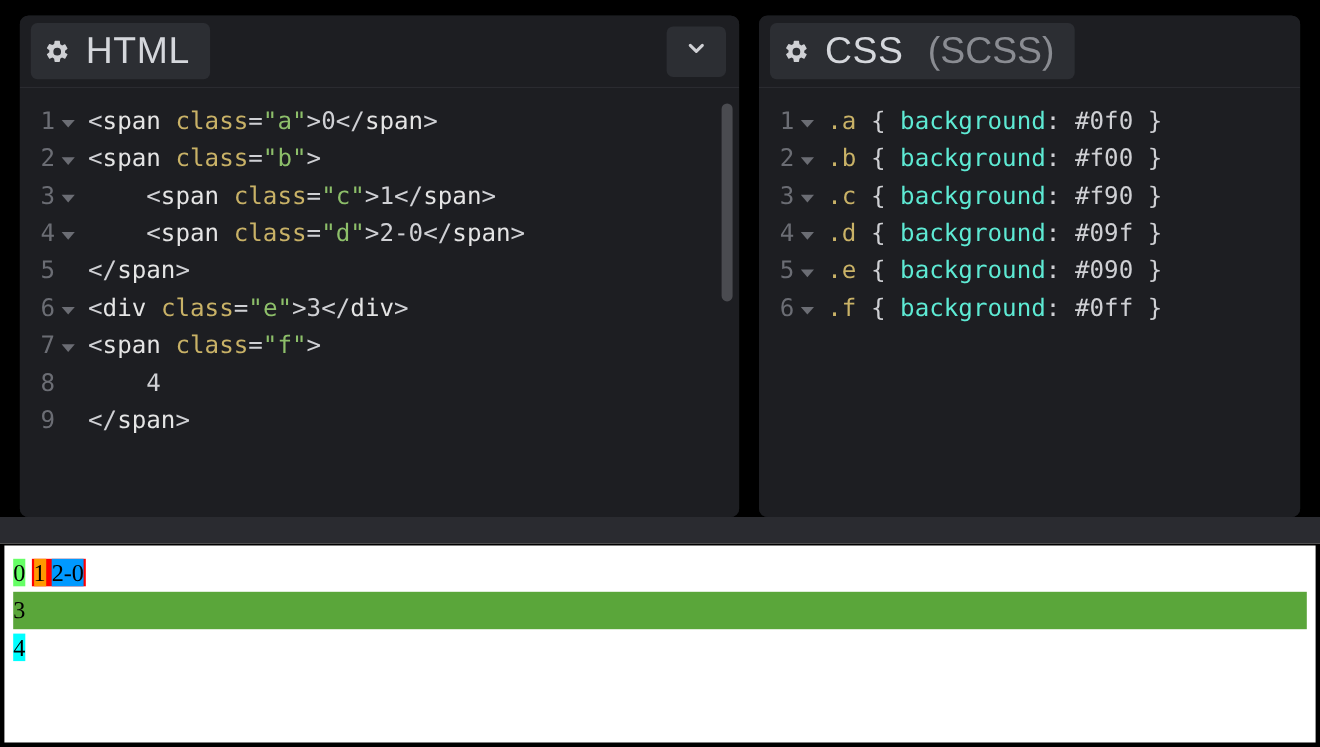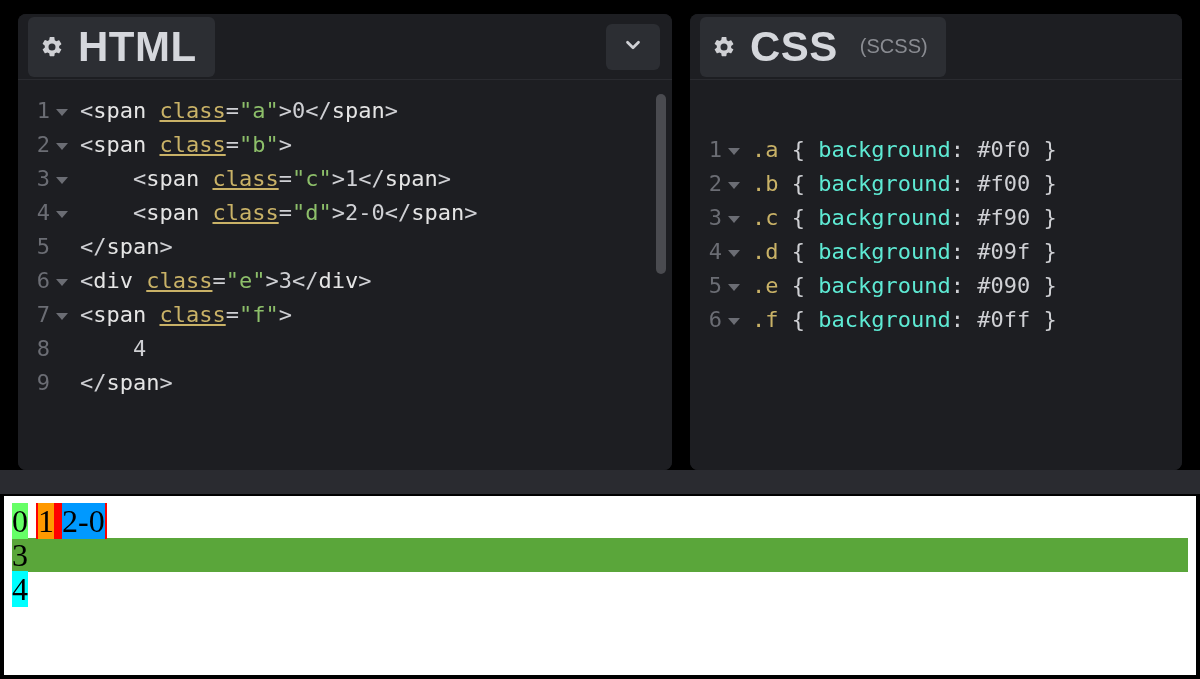--- a/index.html
+++ b/index.html
@@ -1,48 +1,48 @@
 <!DOCTYPE html>
 <html><head>
 <meta charset="utf-8">
 <style>
   * { box-sizing: border-box; margin: 0; padding: 0; }
   html, body { width: 1200px; height: 679px; background: #000; font-family: "Helvetica Neue", Arial, sans-serif; }
   .app { width: 1200px; height: 679px; display: flex; flex-direction: column; background: #000; }
   .editors-row { display: flex; height: 470px; padding: 14px 18px 0 18px; gap: 18px; }
   .editor-panel { background: #1d1e22; border-radius: 8px; display: flex; flex-direction: column; overflow: hidden; }
   .left-panel { flex: 0 0 654px; }
-  .right-panel { flex: 1 1 auto; gap: 39px; }
+  .right-panel { flex: 1 1 auto; }
   .panel-header { display:flex; align-items:center; height:66px; background:#1d1e22; border-bottom:1px solid #2a2b30; }
   .title-chip { display:flex; align-items:center; background:#2c2e33; border-radius:6px; margin:10px 0 10px 10px; padding:6px 18px 6px 12px; gap:14px;}
   .gear { width:24px; height:24px; color:#cfd0d4; }
   .gear svg { width:24px; height:24px; display:block; }
-  .panel-title { font-size:42px; font-weight:700; color:#d5d7dc; letter-spacing:0.5px;}
-  .panel-sub { font-size:20px; color:#8a8c92; margin-left:8px; }
+  .panel-title { font-size:34px; font-weight:400; color:#d5d7dc; letter-spacing:0.5px;}
+  .panel-sub { font-size:34px; color:#8a8c92; margin-left:8px; }
   .header-spacer { flex:1; }
   .chev-btn { width:54px; height:46px; background:#2c2e33; border-radius:6px; margin-right:12px; display:flex; align-items:center; justify-content:center; color:#cfd0d4;}
   .chev-btn svg { width:22px; height:22px; }
   .code-area { position:relative; flex:1; display:flex; overflow:hidden; background:#1d1e22;}
   .gutter { width:58px; padding:14px 8px 0 0; text-align:right; color:#6b6d74; font-family: Menlo, Consolas, monospace; font-size:22px; line-height:34px; user-select:none;}
   .gutter .ln { display:flex; justify-content:flex-end; align-items:center; height:34px; gap:2px;}
   .gutter .fold { width:0; height:0; border-left:6px solid transparent; border-right:6px solid transparent; border-top:7px solid #6b6d74; margin-left:4px; position:relative; top:1px;}
   .gutter .nofold { width:16px; display:inline-block; }
   .code { flex:1; padding:14px 10px 0 4px; font-family: Menlo, Consolas, monospace; font-size:22px; line-height:34px; white-space:pre; color:#cfd0d4; }
   .tok-tag { color:#e5e5e5; }
-  .tok-attr { color:#c9b267;text-decoration:underline; }
+  .tok-attr { color:#c9b267; }
   .tok-punct { color:#cfd0d4; }
   .tok-eq { color:#cfd0d4; }
   .tok-str { color:#8dbf6a; }
   .tok-text { color:#cfd0d4; }
   .tok-sel { color:#c9b267; }
   .tok-brace { color:#cfd0d4; }
   .tok-prop { color:#5eead4; }
   .scrollbar { position:absolute; right:6px; top:14px; width:10px; height:180px; background:#4a4b50; border-radius:5px; }
   .gap-bar { height:24px; background:#2a2b30; margin:0 0 0 0;}
-  .preview { flex:1; background:#fff; padding:8px 8px 10px 8px; font-family: "Times New Roman", Times, serif; font-size:32px; line-height:34px; color:#000; border:4px solid #000; border-top-width:2px;}
+  .preview { flex:1; background:#fff; padding:8px 8px 10px 8px; font-family: "Times New Roman", Times, serif; font-size:22px; line-height:34px; color:#000; border:4px solid #000; border-top-width:2px;}
   .pv-a { background:#66ff66; display:inline; }
   .pv-b { background:#ff0000; display:inline; padding:0 2px 0 2px;}
   .pv-c { background:#ff9900; display:inline; }
   .pv-d { background:#0099ff; display:inline; }
   .pv-e { background:#5aa63a; display:block; width:100%; color:#000;}
   .pv-f { background:#00ffff; display:inline; }
   .pv-space { display:inline; }
 </style>
 </head>
 <body>

